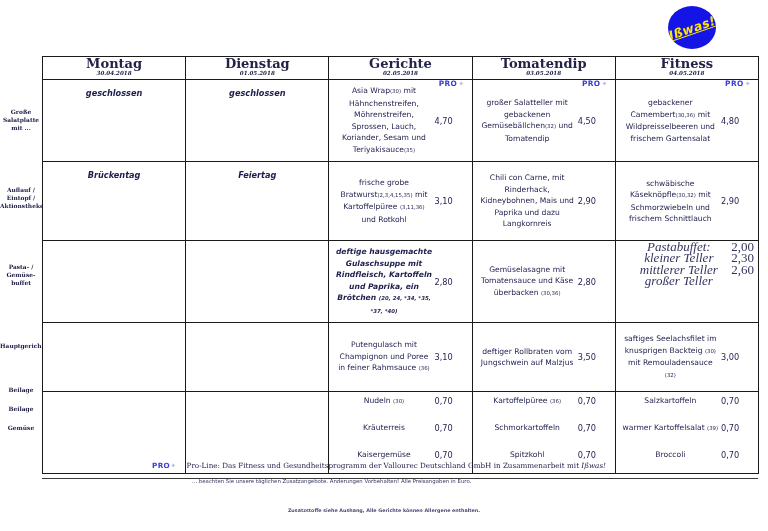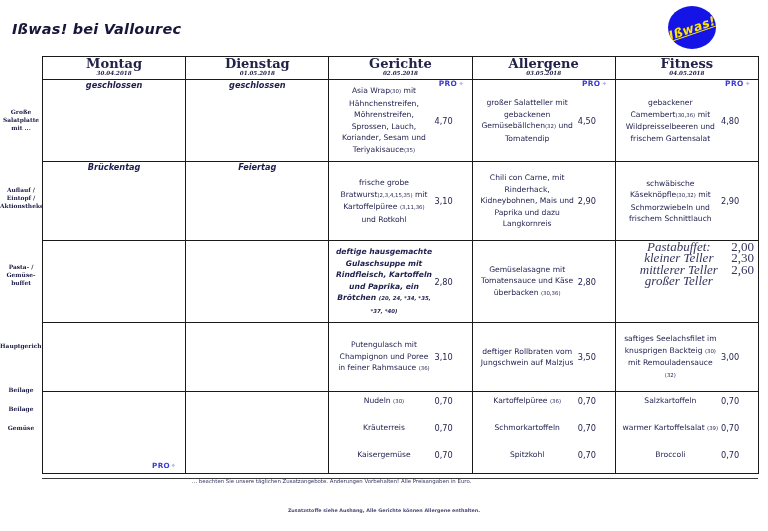--- a/index.html
+++ b/index.html
@@ -93,21 +93,21 @@
     flex:0 0 30px;
     text-align:left;
     font-family:"DejaVu Sans", sans-serif;
     font-size:8.2px;color:#1e1e4e;
     padding-right:3px;
   }
   .closed{
     text-align:center;width:100%;
     font-family:"DejaVu Sans", sans-serif;
     font-style:italic;font-weight:bold;
-    font-size:8.2px;color:#1e1e4e;
+    font-size:8.2px;color:#1e1e4e;margin-top:8px;
   }
   .italicdish{font-style:italic;font-weight:bold;}
   .pro-badge{
     position:absolute;right:7px;top:4px;
     font-family:"DejaVu Sans", sans-serif;
     font-weight:bold;font-size:7.4px;
     color:#3b3bd6;letter-spacing:.4px;
   }
   .pro-badge .spark{
     color:#b9b9ea;font-weight:normal;font-size:7px;
@@ -162,21 +162,20 @@
     text-align:center;
     font-family:"DejaVu Sans", sans-serif;
     font-weight:bold;font-size:4.8px;color:#4a4a74;
   }
 </style>
 </head>
 <body>
 
 <div class="page">
 
-  <div class="title">Ißwas! bei Vallourec</div>
 
   <div class="logo">
     <div class="logo-text">Ißwas!</div>
   </div>
 
   <div id="row-labels">
       <div class="rowlabel" style="top: 108px;">
         <div>Große</div>
         <div>Salatplatte</div>
         <div>mit ...</div>
@@ -215,21 +214,21 @@
           </th>
           <th class="dayhead">
             <div class="dayname">Dienstag</div>
             <div class="daydate">01.05.2018</div>
           </th>
           <th class="dayhead">
             <div class="dayname">Gerichte</div>
             <div class="daydate">02.05.2018</div>
           </th>
           <th class="dayhead">
-            <div class="dayname">Allergene</div>
+            <div class="dayname">Tomatendip</div>
             <div class="daydate">03.05.2018</div>
           </th>
           <th class="dayhead">
             <div class="dayname">Fitness</div>
             <div class="daydate">04.05.2018</div>
           </th>
         </tr>
     </thead>
     <tbody id="body-rows">
         <tr>
@@ -480,19 +479,20 @@
               </div>
             </div>
           </td>
         </tr>
       </tbody>
   </table>
 
   <div class="footer">
     <div class="foot-line1">
       <span class="foot-pro"><span>PRO</span><span class="spark">✦</span></span>
+      <span class="foot-text"><span>Pro-Line: Das Fitness und Gesundheitsprogramm der Vallourec Deutschland GmbH in Zusammenarbeit mit </span><span class="it">Ißwas!</span></span>
     </div>
     <div class="foot-line2">... beachten Sie unsere täglichen Zusatzangebote. Änderungen Vorbehalten! Alle Preisangaben in  Euro.</div>
   </div>
   <div class="foot-rule"></div>
   <div class="foot-note">Zusatzstoffe siehe Aushang, Alle Gerichte können Allergene enthalten.</div>
 
 </div>
 
 </body></html>

